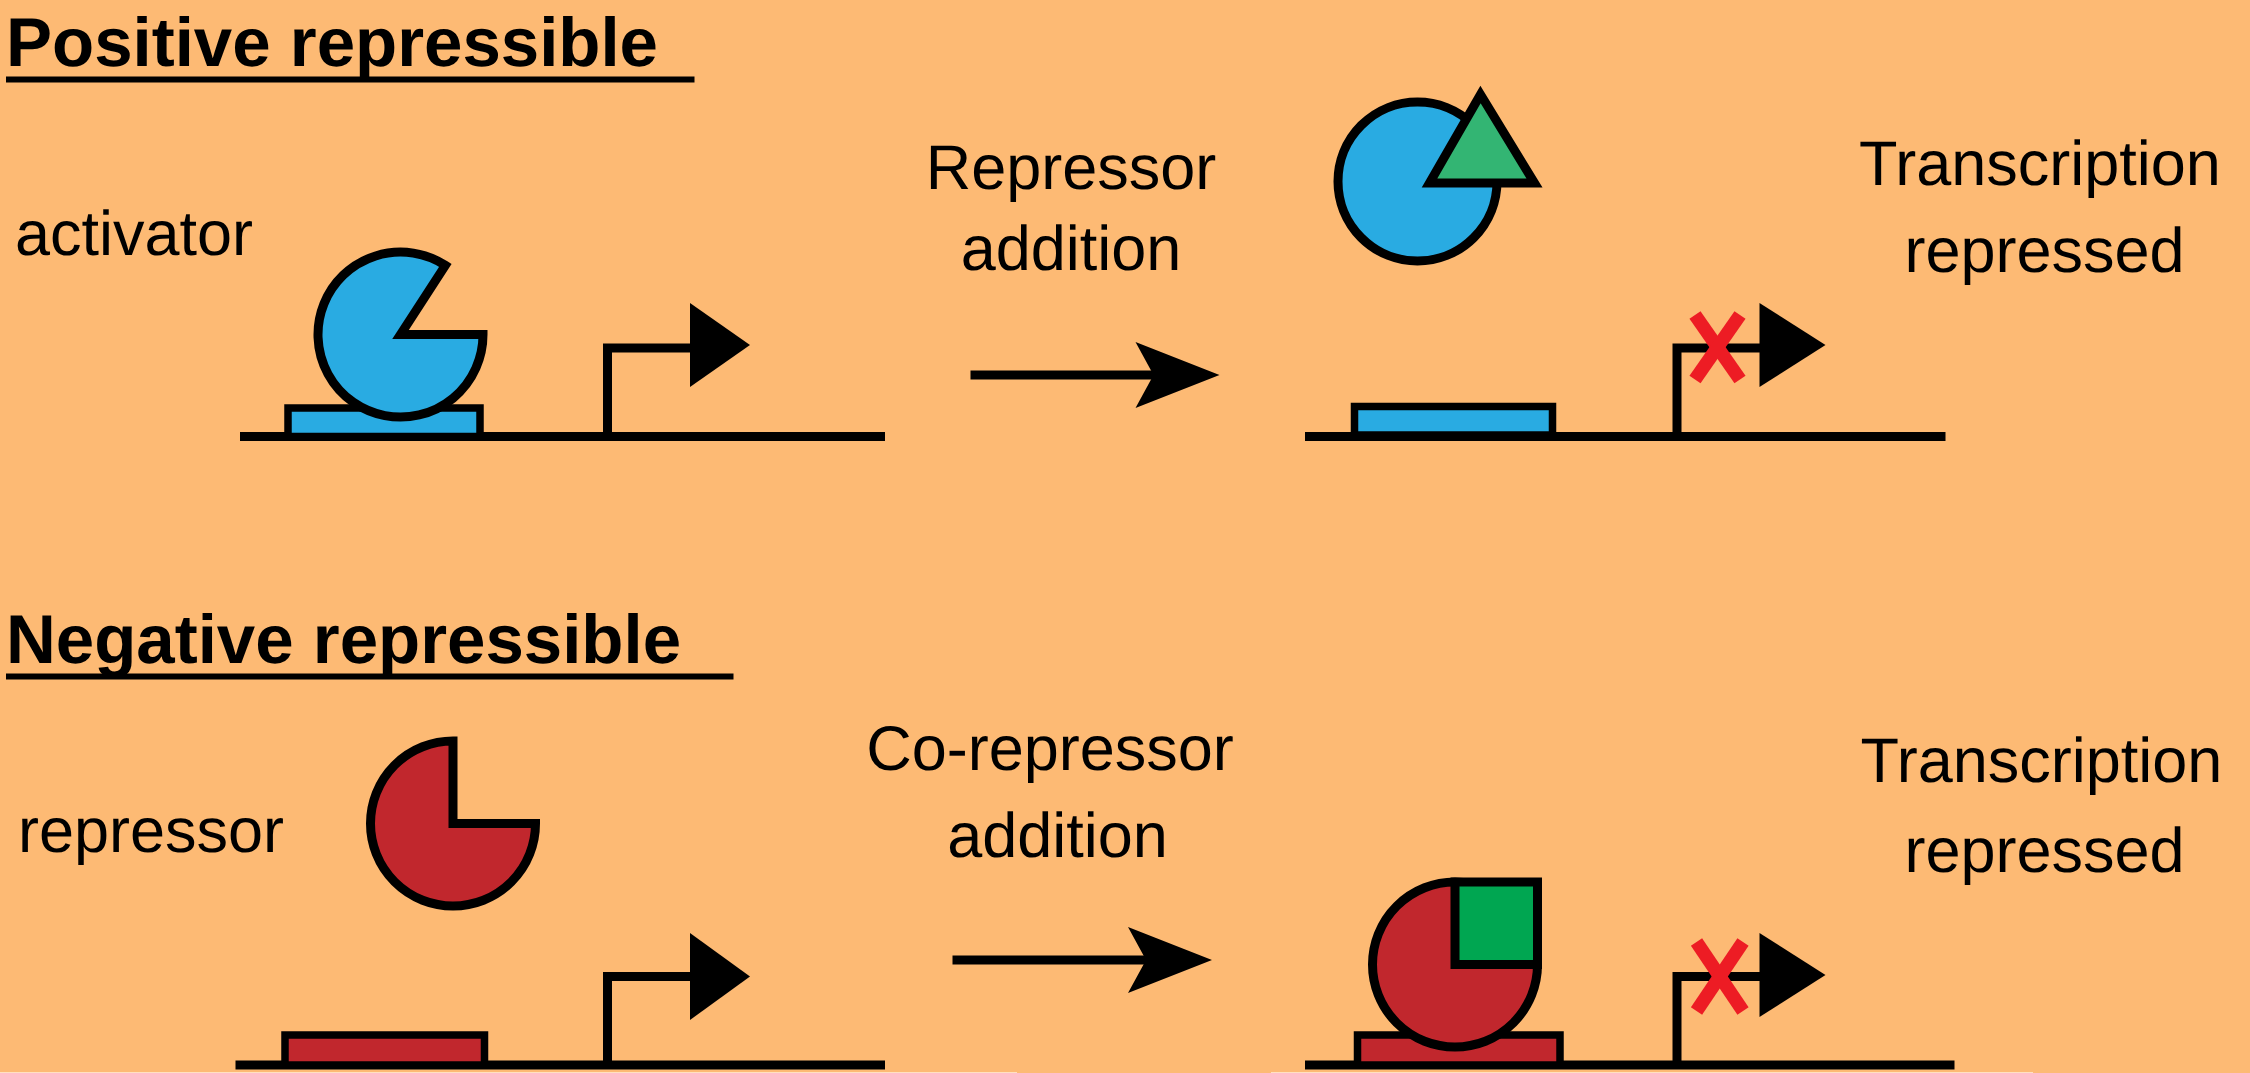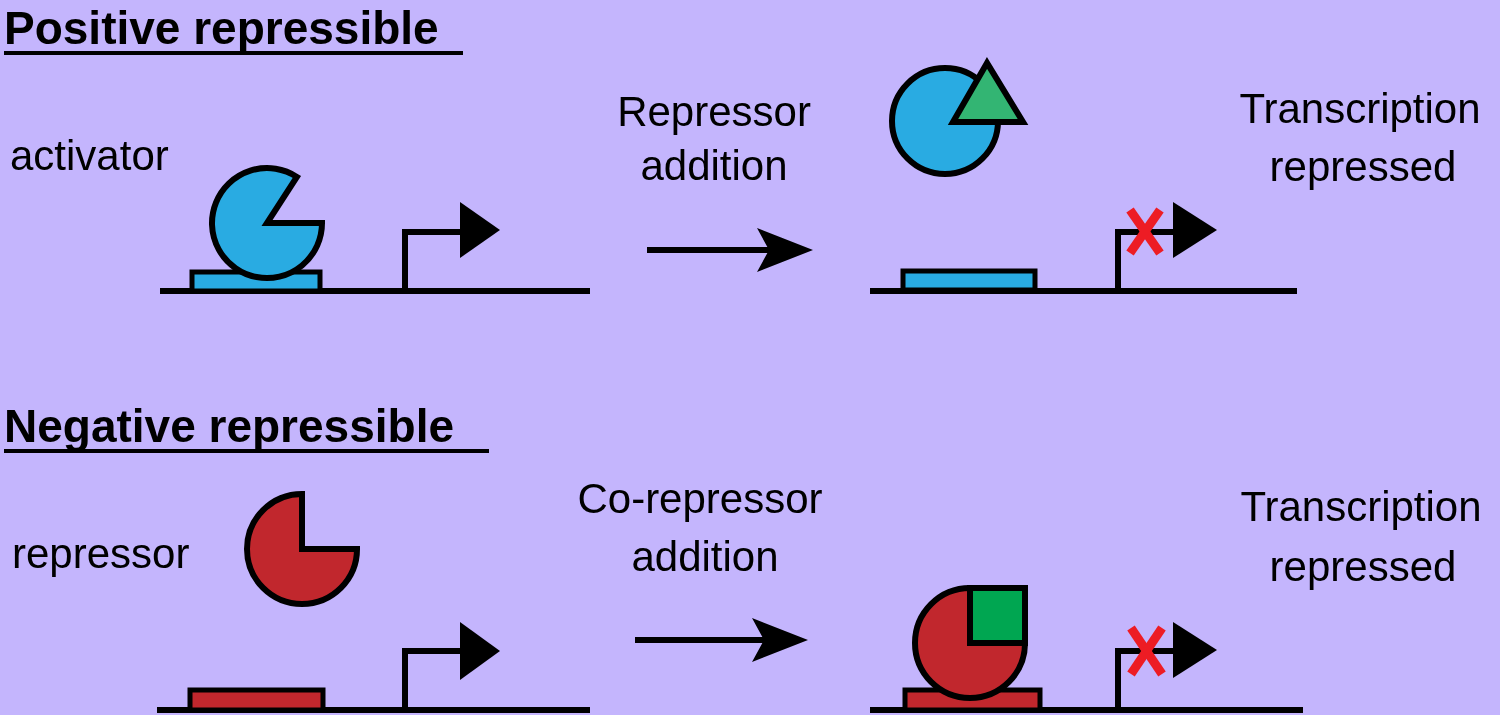--- a/index.html
+++ b/index.html
@@ -1,19 +1,19 @@
 <!DOCTYPE html>
 <html><head>
 <meta charset="utf-8">
 <style>
   html, body { margin: 0; padding: 0; background: #ffffff; }
   .canvas-wrap {
     width: 1500px;
     height: 715px;
-    background: #c4b5fd;
+    background: #fdba74;
     position: relative;
     font-family: "Liberation Sans", sans-serif;
     text-decoration: underline;
   }
   svg text {
     font-family: "Liberation Sans", sans-serif;
     fill: #000000;
   }
   .heading { font-size: 46px; font-weight: 700; }
   .label   { font-size: 42px; font-weight: 400; }

